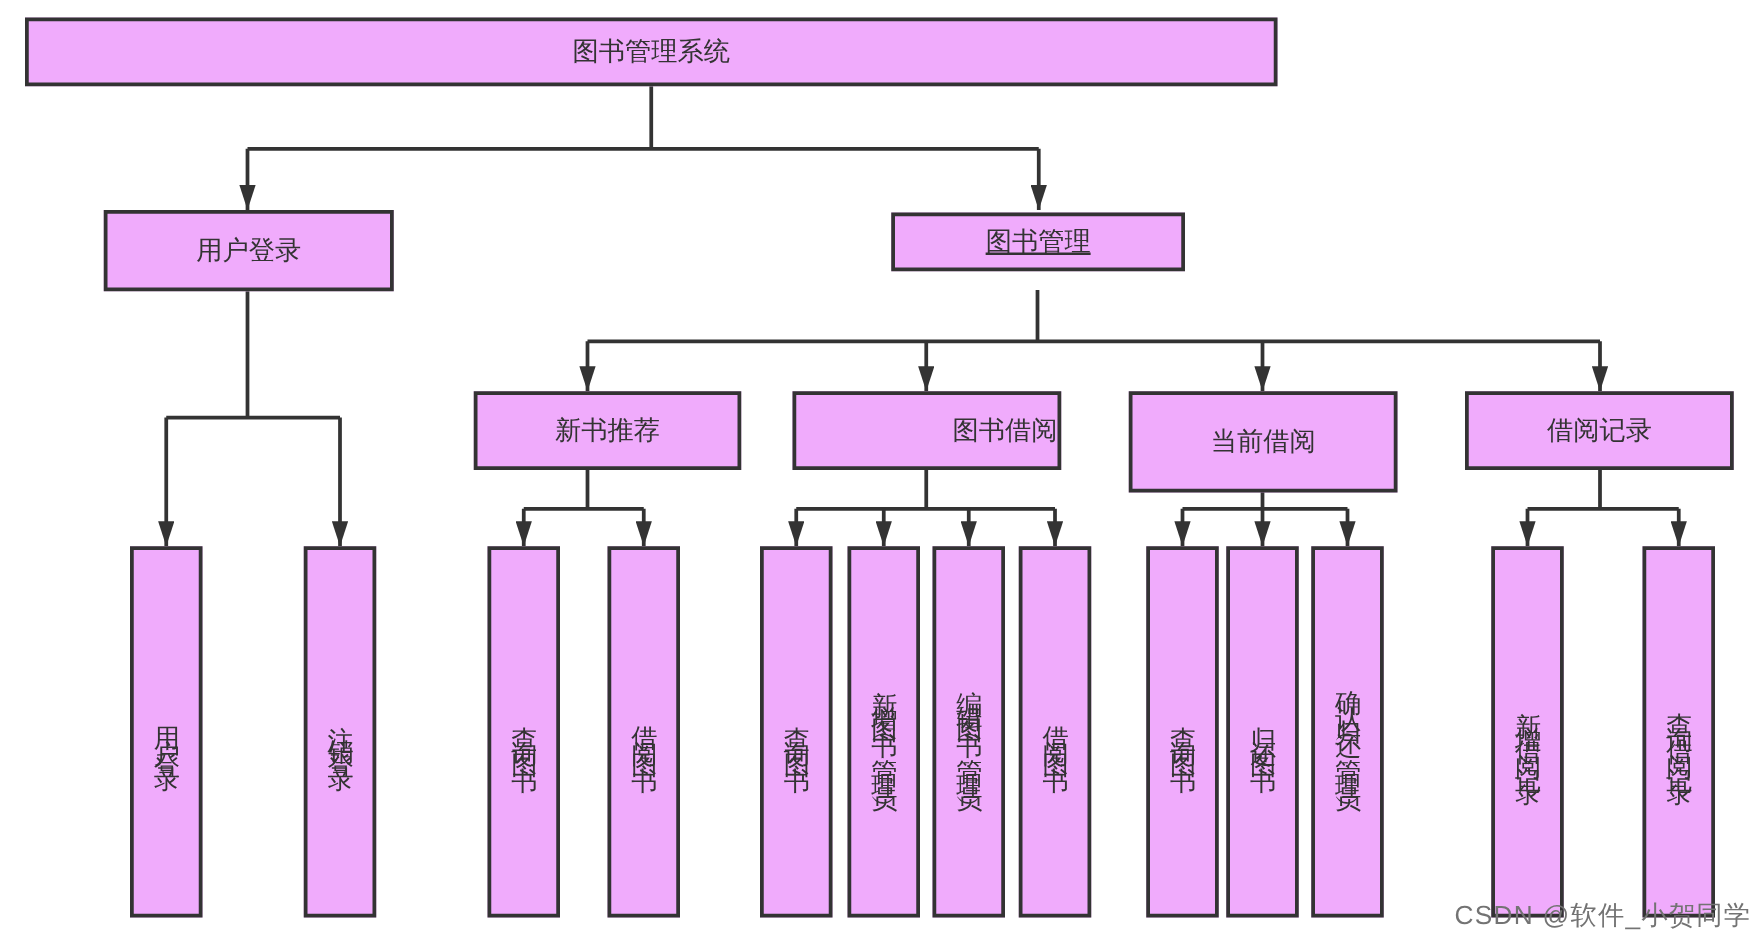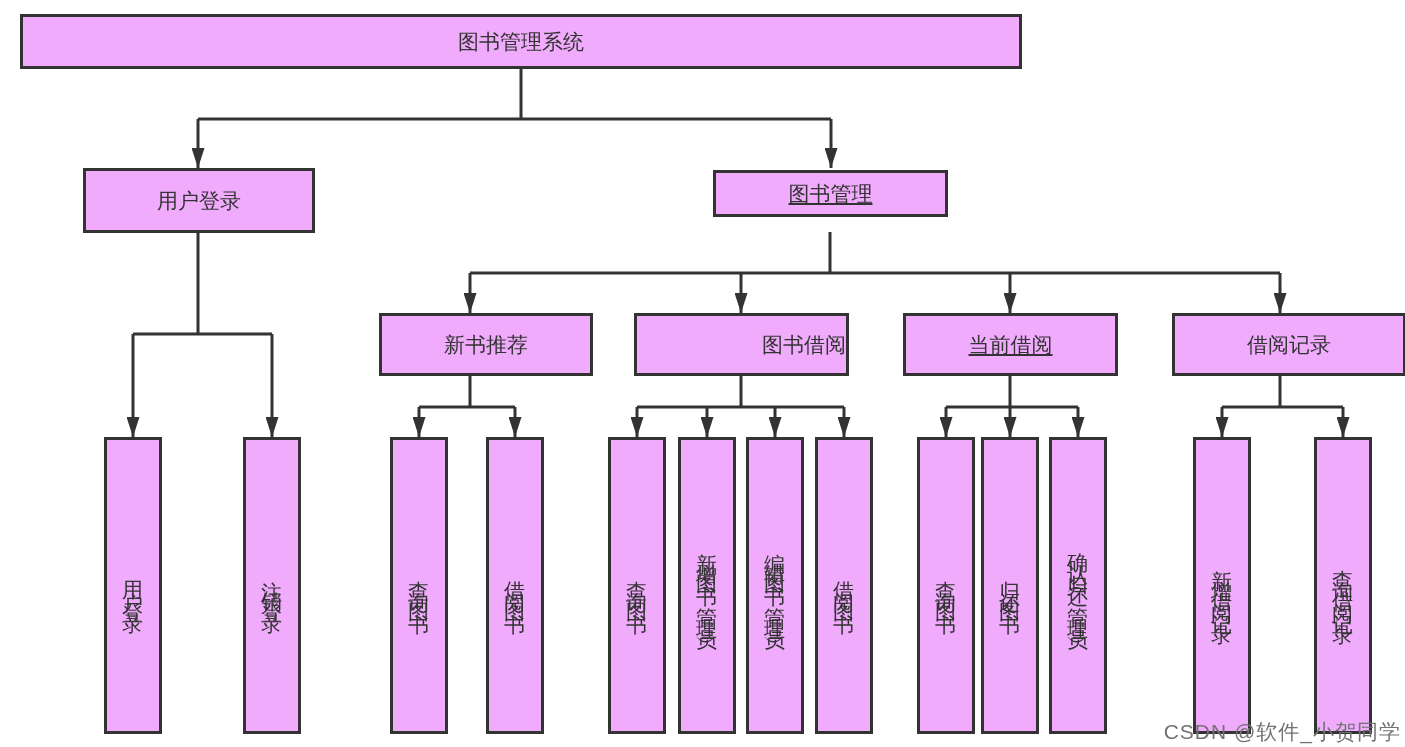--- a/index.html
+++ b/index.html
@@ -17,22 +17,22 @@
     letter-spacing:11px;line-height:1;
   }
   
   .b-root{left:20px;top:14px;width:1002px;height:55px;}
   
   .b-userlogin{left:83px;top:168px;width:232px;height:65px;}
   .b-bookmgmt{left:713px;top:170px;width:235px;height:47px;text-decoration:underline;}
   
   .b-newbook{left:363px;top:313px;width:214px;height:63px;margin-left:16px;}
   .b-borrowing{left:634px;top:313px;width:215px;height:63px;justify-content:flex-end;}
-  .b-current{left:903px;top:313px;width:215px;height:63px;text-decoration:underline;}
-  .b-records{left:1172px;top:313px;width:234px;height:63px;}
+  .b-current{left:903px;top:313px;width:215px;height:81px;}
+  .b-records{left:1172px;top:313px;width:215px;height:63px;}
   
   .leaf{top:437px;width:58px;height:297px;}
   .b-u1{left:104px;} .b-u2{left:243px;}
   .b-n1{left:390px;} .b-n2{left:486px;}
   .b-b1{left:608px;} .b-b2{left:678px;} .b-b3{left:746px;} .b-b4{left:815px;}
   .b-c1{left:917px;} .b-c2{left:981px;} .b-c3{left:1049px;}
   .b-r1{left:1193px;} .b-r2{left:1314px;}
   #watermark{
     position:absolute;right:4px;bottom:1px;z-index:3;
     color:#737373;font-size:21px;letter-spacing:1px;

